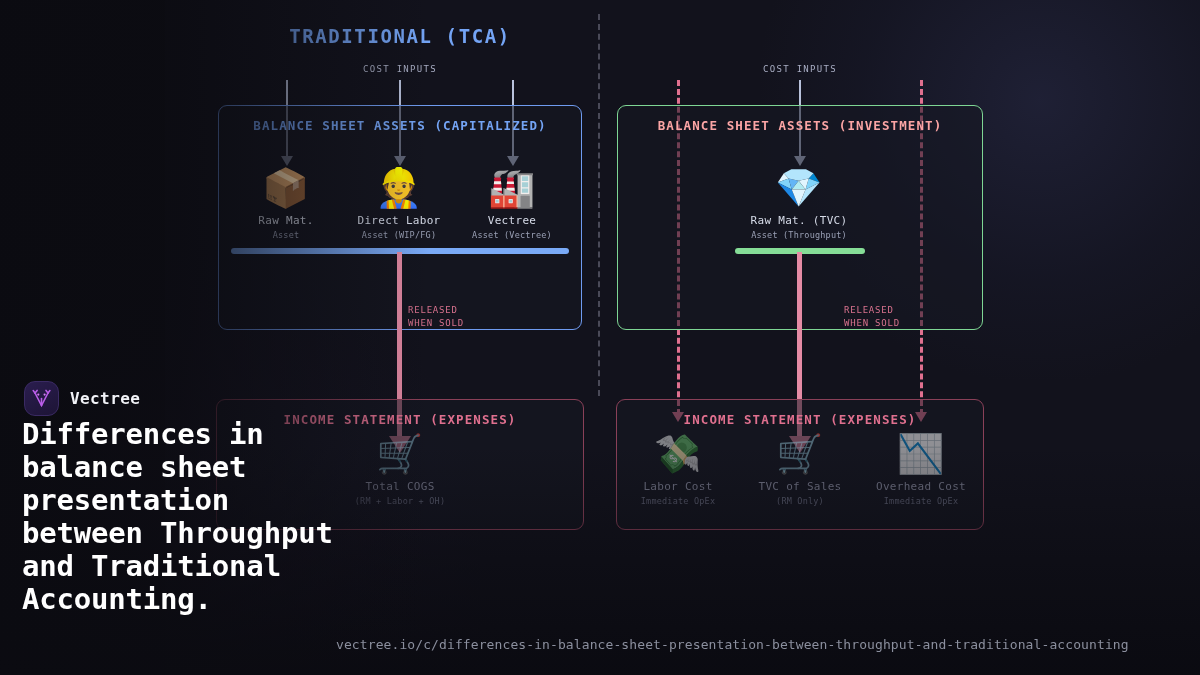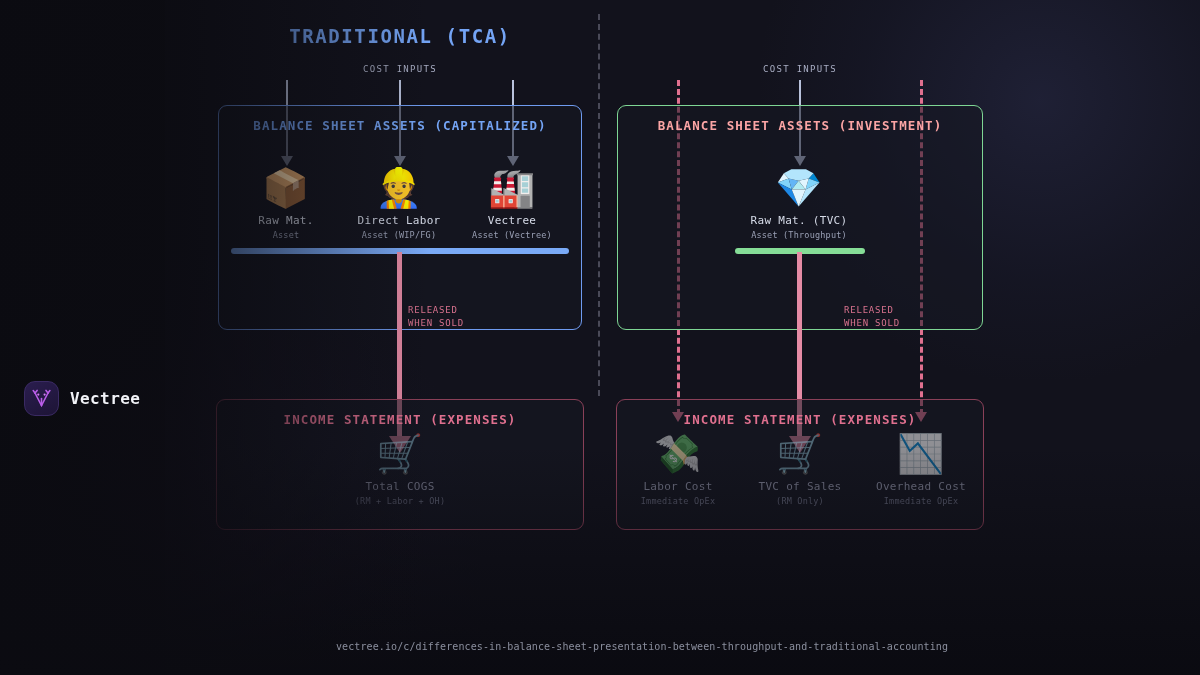--- a/index.html
+++ b/index.html
@@ -226,21 +226,21 @@
     font-size: 29px;
     line-height: 33px;
     font-weight: bold;
     color: #ffffff;
     letter-spacing: -0.2px;
   }
 
   .footer-url {
     position: absolute;
     left: 336px; bottom: 23px;
-    font-size: 10px;
+    font-size: 13px;
     color: #8b8f9e;
     letter-spacing: 0.1px;
   }
 </style>
 </head>
 <body>
 
 <div id="stage">
 
   <div class="bg-right"></div>
@@ -364,16 +364,17 @@
           <path d="M17 4 L15 1.4"></path>
           <path d="M10.5 16.5 L10.5 9.5"></path>
         </g>
         <circle cx="7.3" cy="5.6" r="1.1" fill="#d07df0"></circle>
         <circle cx="13.6" cy="5.6" r="1.1" fill="#d07df0"></circle>
       </svg>
     </div>
     <div class="brand-name">Vectree</div>
   </div>
 
+  <div class="headline">Differences in balance sheet presentation between Throughput and Traditional Accounting.</div>
 
   <div class="footer-url">vectree.io/c/differences-in-balance-sheet-presentation-between-throughput-and-traditional-accounting</div>
 
 </div>
 
 </body></html>

